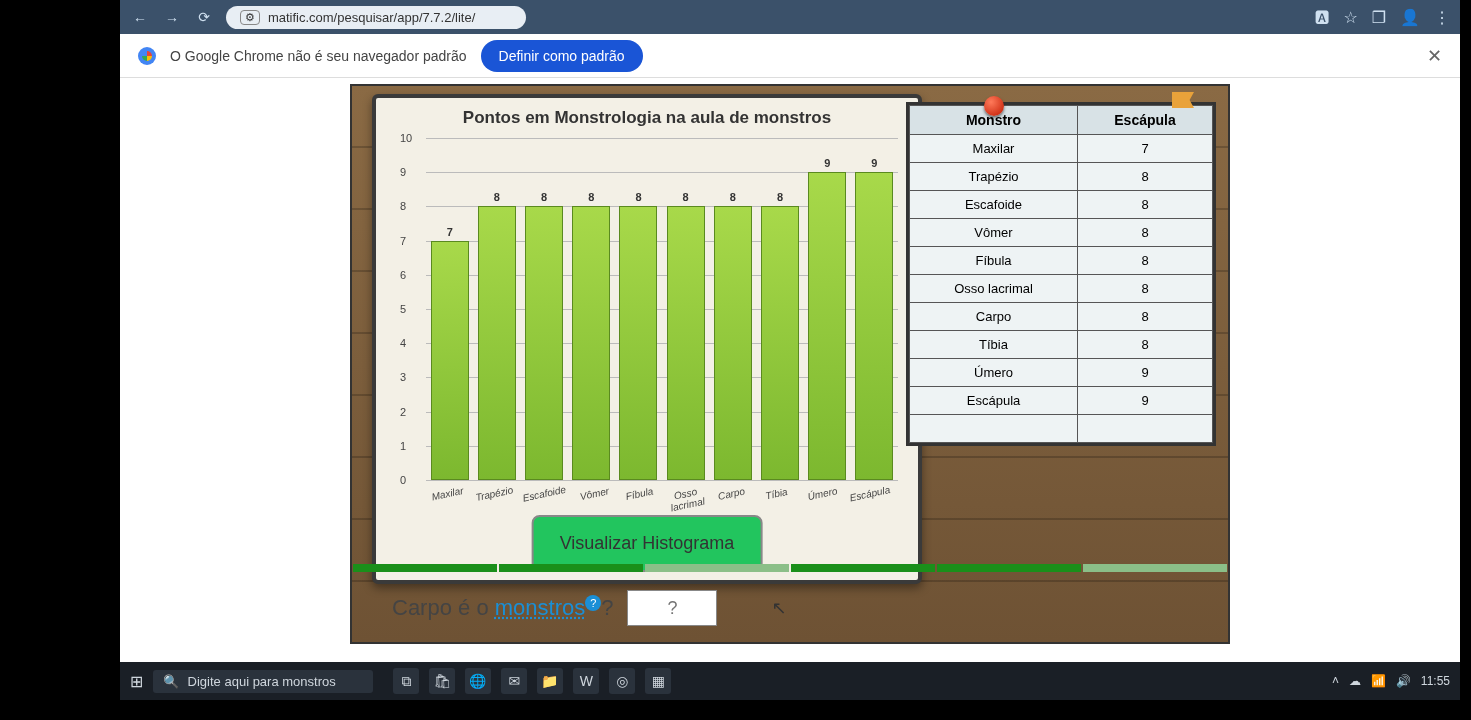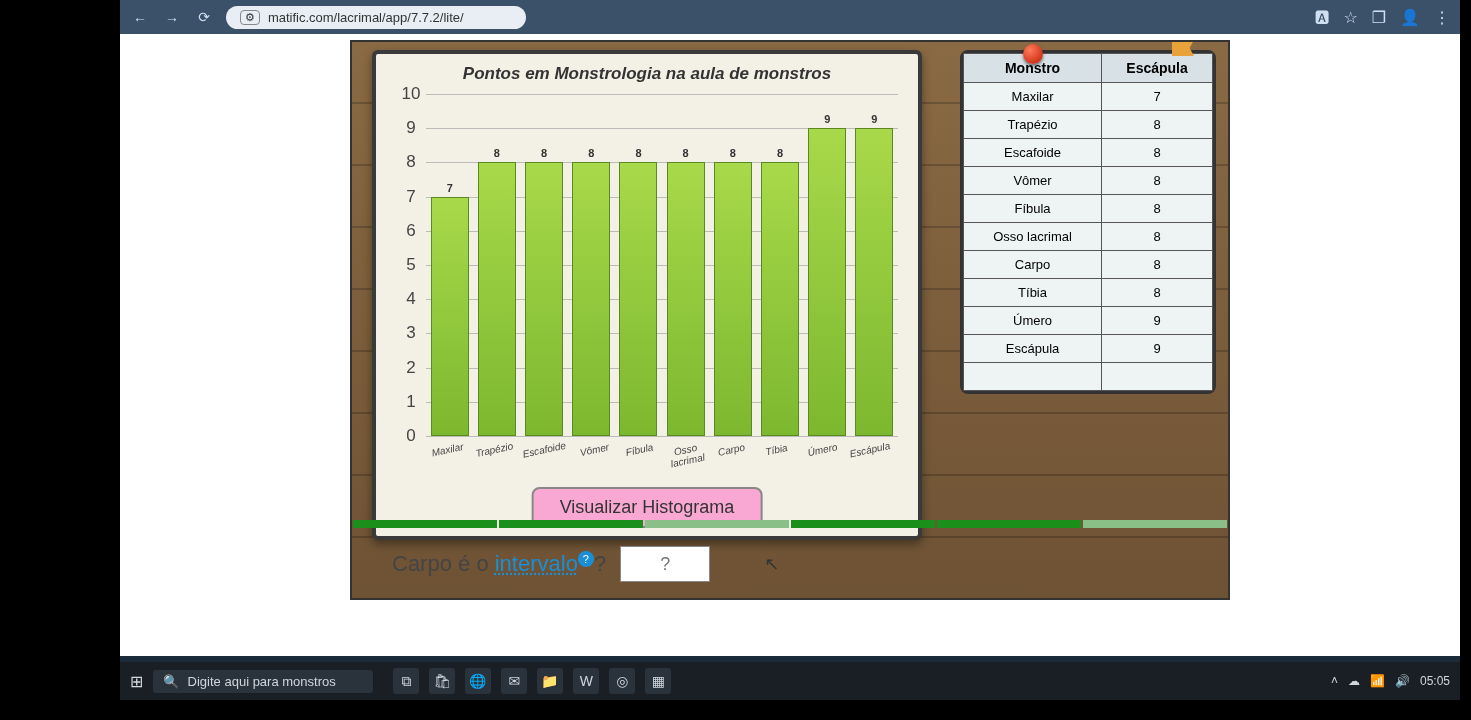--- a/index.html
+++ b/index.html
@@ -50,39 +50,39 @@
   }
   
   .stage::before{content:"";position:absolute;inset:0;background:
     repeating-linear-gradient(0deg,#0000 0 60px,#0003 60px 62px);}
   
   .board {
     position:absolute; left:20px; top:8px; width:550px; height:490px;
     background:#f3f0e6; border:4px solid #3a3a3a; border-radius:6px;
     box-shadow: 0 4px 10px #0006;
   }
-  .chart-title { text-align:center; font-size:17px; font-weight:600; color:#333; padding:10px 0 4px;font-style:italic;}
+  .chart-title { text-align:center; font-size:17px; font-weight:600; color:#333; padding:10px 0 4px;}
   .chart-area { position:absolute; left:50px; top:40px; right:20px; bottom:100px;}
   .grid-line { position:absolute; left:0; right:0; height:1px; background:#bbb;}
-  .y-tick { position:absolute; left:-26px; width:22px; text-align:center; font-size:17px; color:#444; transform:translateY(-50%);}
+  .y-tick { position:absolute; left:-26px; width:22px; text-align:left; font-size:11px; color:#444; transform:translateY(-50%);}
   .bars { position:absolute; left:0; right:0; bottom:0; top:0; display:flex; align-items:flex-end; gap:2%; padding:0 1%;}
   .bar-wrap { flex:1; display:flex; flex-direction:column; align-items:center; height:100%; justify-content:flex-end;}
   .bar { width:100%; background:linear-gradient(#a8d94a,#7cb82f); border:1px solid #5a8a1f; position:relative;}
   .bar-label { position:absolute; top:-16px; left:0; right:0; text-align:center; font-size:11px; color:#333; font-weight:600;}
   .x-labels { position:absolute; left:50px; right:20px; bottom:58px; height:40px; display:flex; gap:2%; padding:0 1%;}
   .x-lab { flex:1; font-size:10px; color:#444; text-align:center; transform:rotate(-12deg) translateY(6px); font-style:italic;}
   .histo-btn {
     position:absolute; bottom:8px; left:50%; transform:translateX(-50%);
-    background:#f9a8d4; border:2px solid #888; border-radius:8px;
-    padding:8px 26px; font-size:18px; color:#333; cursor:pointer;
+    background:#22c55e; border:2px solid #888; border-radius:8px;
+    padding:16px 26px; font-size:18px; color:#333; cursor:pointer;
   }
   
   .table-wrap {
-    position:absolute; right:12px; top:8px; width:256px;
-    background:#e9f0f2; border:3px solid #333; border-radius:8px;
+    position:absolute; right:12px; top:16px; width:310px;
+    background:#e9f0f2; border:3px solid #333; border-radius:0;
   }
   .table-wrap table { width:100%; border-collapse:collapse; }
   .table-wrap th { background:#d8e2e6; border:1px solid #555; padding:6px 4px; font-size:14px; position:relative;}
   .table-wrap td { border:1px solid #555; padding:6px 4px; font-size:13px; text-align:center; background:#eef3f4;}
   .table-wrap tr td:first-child { text-align:center;}
   .pin { position:absolute; top:-10px; left:50%; transform:translateX(-50%); width:20px; height:20px; background:radial-gradient(circle at 35% 30%,#ff7a5a,#c01800); border-radius:50%; box-shadow:0 2px 3px #0008;}
   .flag { position:absolute; top:-14px; right:18px; width:22px; height:16px; background:#e9a23a; clip-path:polygon(0 0,100% 0,80% 50%,100% 100%,0 100%);}
   
   .progress-row { position:absolute; left:0; right:0; bottom:70px; height:8px; display:flex;}
   .progress-row div{ flex:1; background:#1a8f1a; margin:0 1px;}
@@ -113,31 +113,37 @@
 <body>
 
 <div class="screen">
 
   <div class="chrome-bar">
     <span class="nav-btn">←</span>
     <span class="nav-btn">→</span>
     <span class="nav-btn">⟳</span>
     <div class="url-box">
       <span class="tune">⚙</span>
-      <span>matific.com/lacrimal/app/7.7.2/lite/</span>
+      <span>matific.com/pesquisar/app/7.7.2/lite/</span>
     </div>
     <div class="chrome-right">
       <span>🅰</span>
       <span>☆</span>
       <span>❐</span>
       <span>👤</span>
       <span>⋮</span>
     </div>
   </div>
 
+  <div class="info-bar">
+    <span class="gicon"></span>
+    <span>O Google Chrome não é seu navegador padrão</span>
+    <button class="pill-btn">Definir como padrão</button>
+    <span class="info-close">✕</span>
+  </div>
 
   <div class="stage-wrap">
     <div class="stage">
 
       <div class="board">
         <div class="chart-title">Pontos em Monstrologia na aula de monstros</div>
         <div class="chart-area" id="chart-area">
             <div class="grid-line" style="top: 100%;"></div>
             <div class="y-tick" style="top: 100%;">0</div>
             <div class="grid-line" style="top: 90%;"></div>
@@ -296,21 +302,21 @@
           <div></div>
           <div class="dim"></div>
           <div></div>
           <div></div>
           <div class="dim"></div>
       </div>
 
       <div class="question">
         <span>
           <span>Carpo é o </span>
-          <span class="kw">intervalo</span><span class="help-badge">?</span><span>?</span>
+          <span class="kw">monstros</span><span class="help-badge">?</span><span>?</span>
         </span>
         <input class="answer-box" placeholder="?" style="">
         <span class="cursor">↖</span>
       </div>
 
     </div>
   </div>
 
   <div class="taskbar">
     <span class="win">⊞</span>
@@ -326,17 +332,17 @@
       <span>📁</span>
       <span>W</span>
       <span>◎</span>
       <span>▦</span>
     </div>
     <div class="tb-right">
       <span>˄</span>
       <span>☁</span>
       <span>📶</span>
       <span>🔊</span>
-      <span>05:05</span>
+      <span>11:55</span>
     </div>
   </div>
 
 </div>
 
 </body></html>

